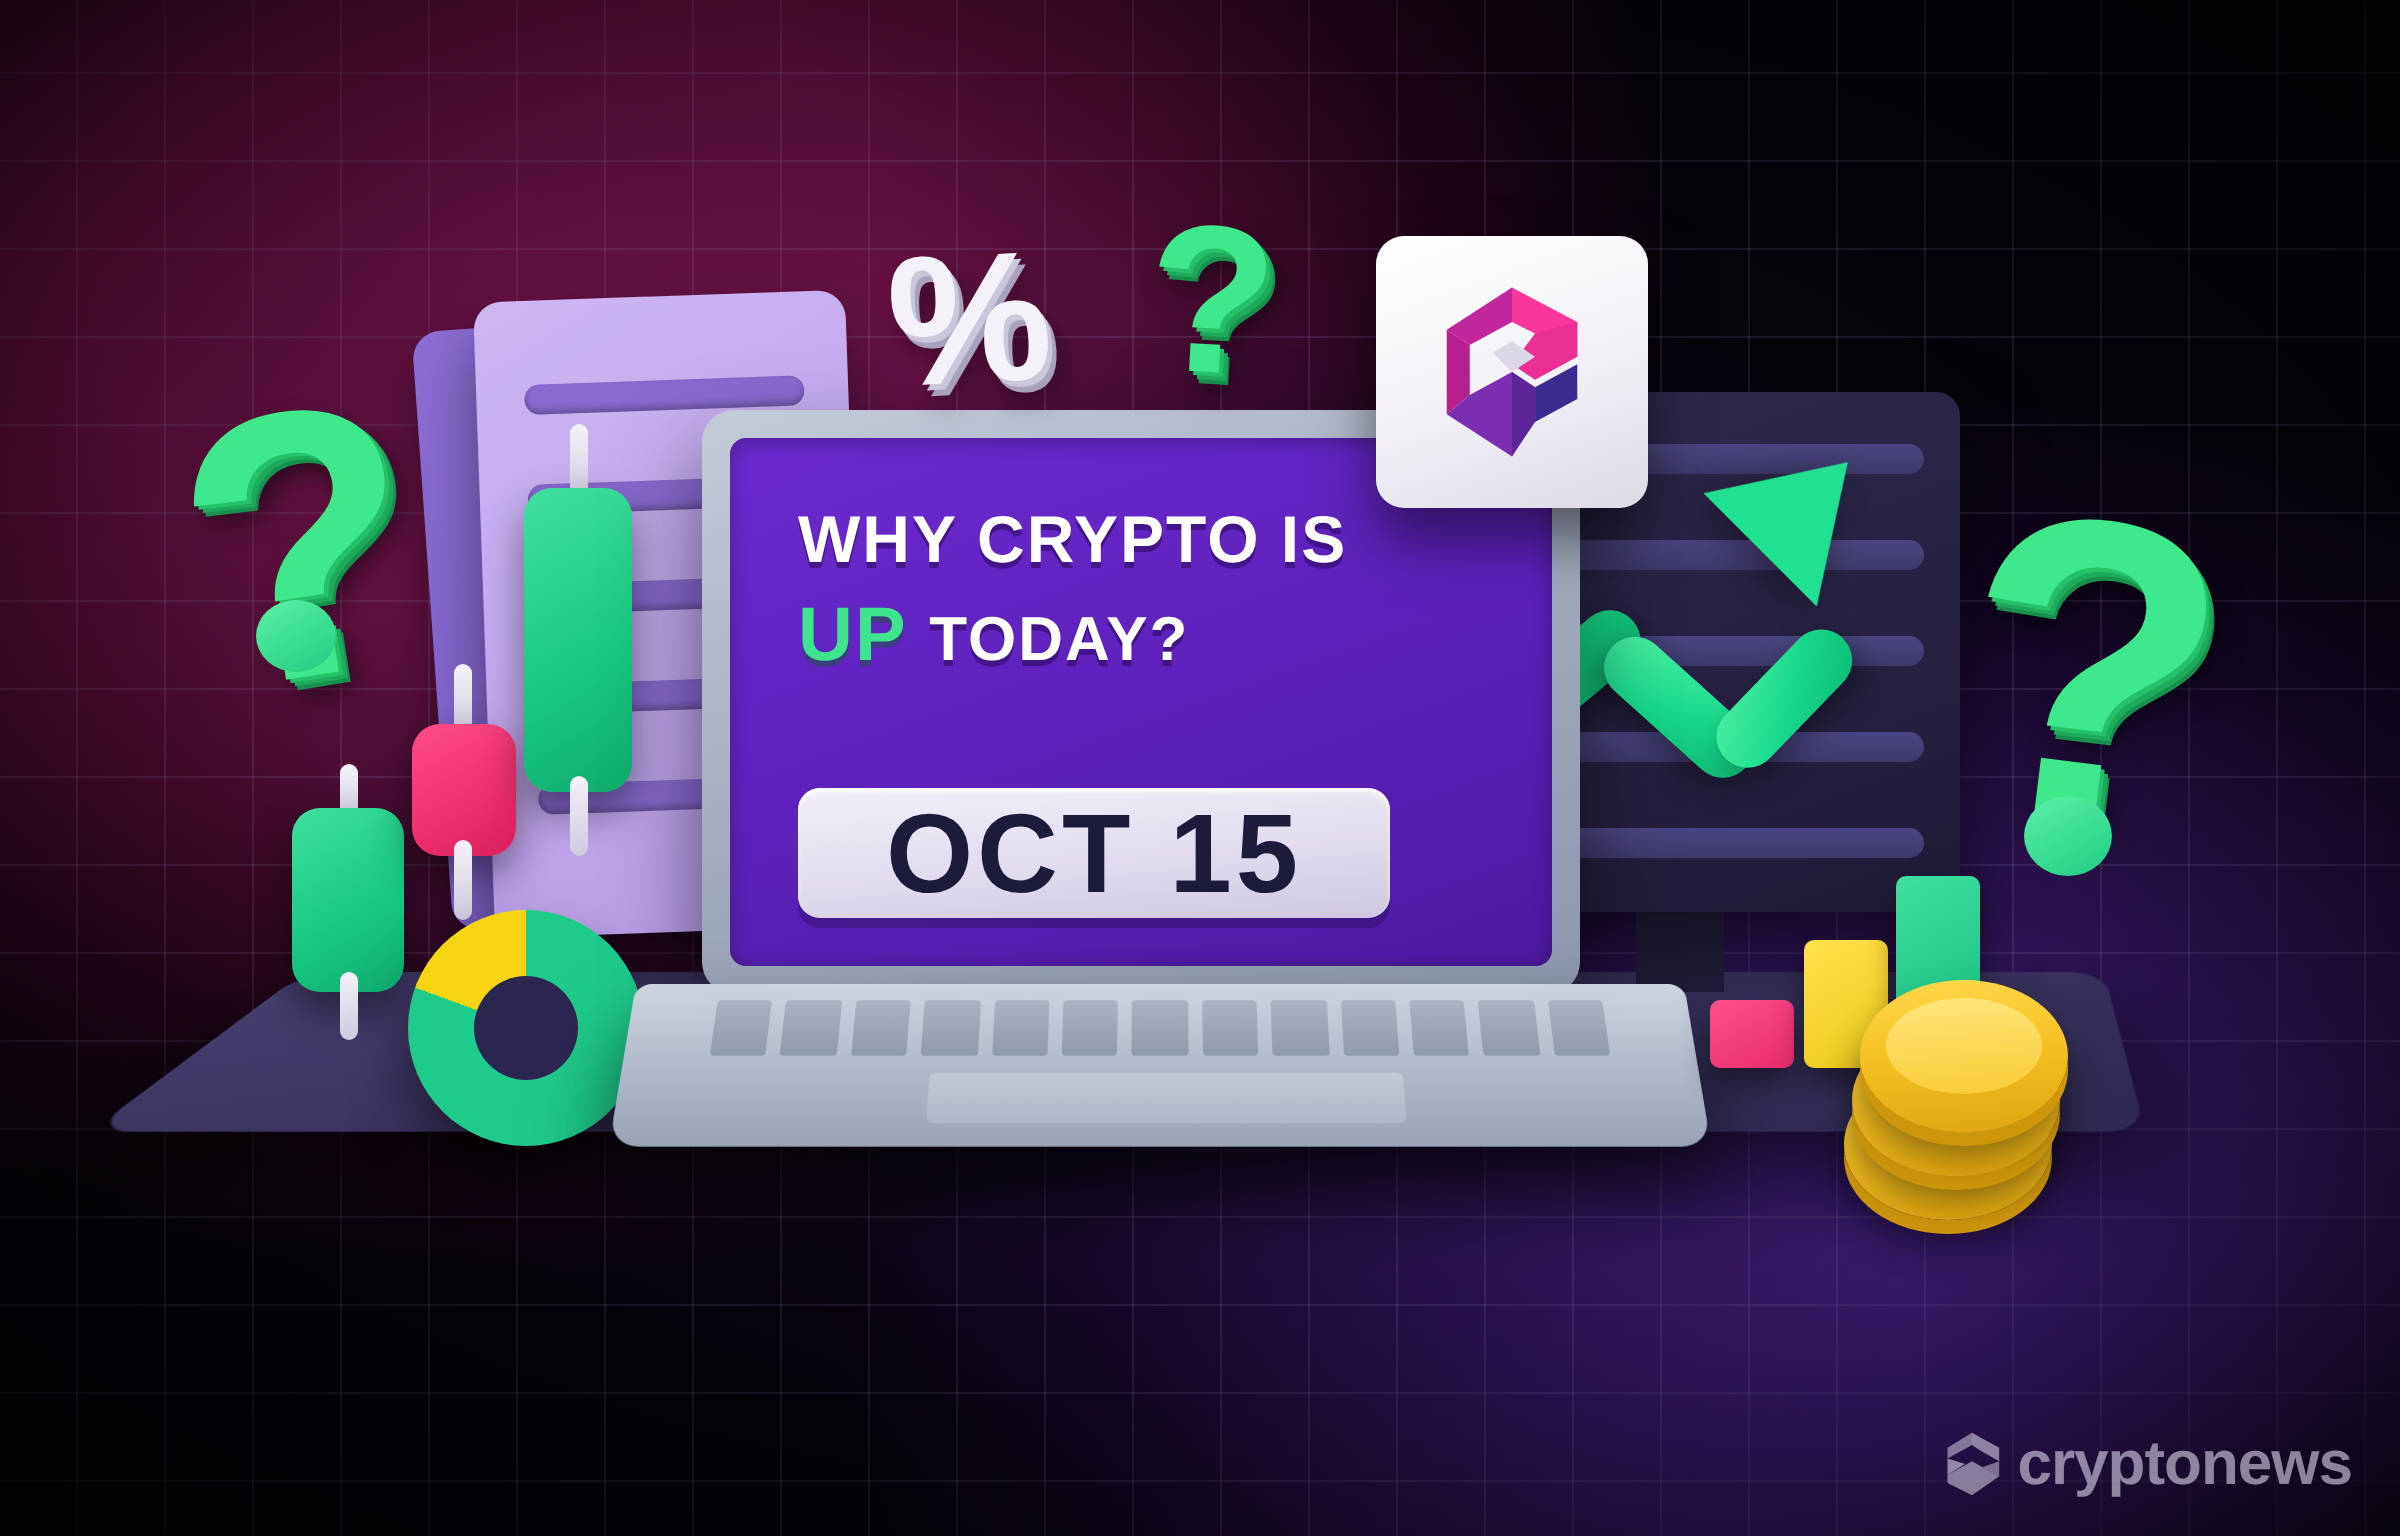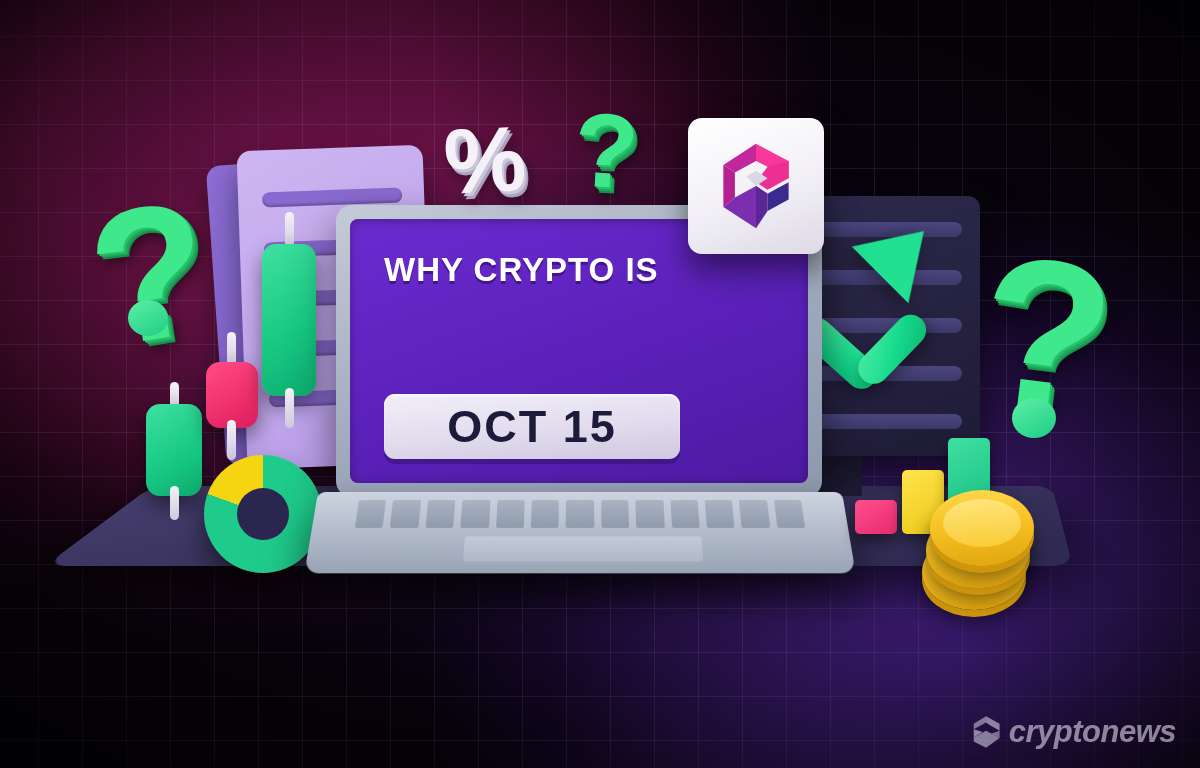--- a/index.html
+++ b/index.html
@@ -87,21 +87,21 @@
     background:#2b2650;
   }
   .donut-rim{
     position:absolute;left:204px;top:465px;width:118px;height:118px;border-radius:50%;
     background:conic-gradient(from 290deg, #c8ae0c 0deg 70deg, #12a36e 70deg 360deg);
     z-index:-1;
   }
 
   
   .laptop-lid{
-    position:absolute;left:336px;top:205px;width:486px;height:292px;
+    position:absolute;left:351px;top:205px;width:439px;height:292px;
     background:linear-gradient(160deg,#c4cbd8 0%,#9fa9bc 55%,#8d98ad 100%);
     border-radius:16px;
     box-shadow:0 22px 44px rgba(0,0,0,.55);
   }
   .laptop-screen{
     position:absolute;left:14px;top:14px;right:14px;bottom:14px;
     background:linear-gradient(160deg,#6b2bd0 0%,#5a20b8 55%,#4d1aa2 100%);
     border-radius:8px;
     box-shadow:inset 0 2px 10px rgba(0,0,0,.3);
     overflow:hidden;
@@ -122,21 +122,21 @@
   .up{color:#3ee58e;text-shadow:0 3px 0 rgba(20,90,55,.5);}
   .today{color:#fff;font-size:31px;text-shadow:0 3px 0 rgba(40,10,90,.55);}
   .date-badge{
     position:absolute;left:34px;top:175px;width:296px;height:65px;
     background:linear-gradient(175deg,#f2eff8 0%,#e2dcee 55%,#cfc8e0 100%);
     border-radius:11px;
     display:flex;align-items:center;justify-content:center;
     box-shadow:0 5px 0 rgba(45,15,95,.45), inset 0 2px 2px rgba(255,255,255,.8);
   }
   .date-badge span{
-    color:#1d1b3a;font-size:45px;font-weight:bold;letter-spacing:2px;
+    color:#1d1b3a;font-size:56px;font-weight:bold;letter-spacing:2px;
   }
 
   .laptop-base{
     position:absolute;left:318px;top:492px;width:524px;height:86px;
     background:linear-gradient(180deg,#cdd4df 0%,#b4bdcb 48%,#98a3b4 100%);
     border-radius:8px 8px 14px 14px;
     transform:perspective(760px) rotateX(26deg);
     transform-origin:50% 0%;
     box-shadow:0 22px 40px rgba(0,0,0,.55);
   }
@@ -216,21 +216,21 @@
     content:"";position:absolute;left:13px;top:9px;width:78px;height:48px;border-radius:50%;
     background:linear-gradient(175deg,#ffe680 0%,#f9cb33 100%);
   }
 
   
   .dot{position:absolute;border-radius:50%;
     background:linear-gradient(150deg,#5cf0a6 0%,#1fcd84 100%);}
 
   
   .wm{position:absolute;right:24px;bottom:18px;text-align:right;}
-  .wm-top{display:flex;align-items:center;justify-content:flex-end;gap:6px;opacity:.62;font-style:italic;}
+  .wm-top{display:flex;align-items:center;justify-content:flex-end;gap:6px;opacity:.62;}
   .wm-name{color:#d8d2e6;font-size:31px;font-weight:bold;letter-spacing:-.5px;}
   .wm-bot{display:flex;align-items:center;justify-content:flex-end;gap:9px;margin-top:4px;}
   .wm-handle{color:#ffffff;font-size:24px;letter-spacing:.2px;}
 </style>
 </head>
 <body>
 
 <div id="stage">
 
   <div class="bg-base"></div>
@@ -279,20 +279,24 @@
 
     <div class="arrow-seg" style="left:737px;top:362px;width:104px;height:31px;transform:rotate(-40deg);transform-origin:0 50%;"></div>
     <div class="arrow-seg" style="left:806px;top:308px;width:90px;height:31px;transform:rotate(42deg);transform-origin:0 50%;"></div>
     <div class="arrow-seg" style="left:863px;top:364px;width:84px;height:31px;transform:rotate(-46deg);transform-origin:0 50%;"></div>
     <div class="arrow-head"></div>
 
     <div class="laptop-lid">
       <div class="laptop-screen">
         <div class="screen-text">
           <div class="line1">WHY CRYPTO IS</div>
+          <div class="line2">
+            <span class="up">UP</span>
+            <span class="today">TODAY?</span>
+          </div>
         </div>
         <div class="date-badge">
           <span>OCT 15</span>
         </div>
       </div>
     </div>
 
     <div class="laptop-base">
       <div class="keys">
         <div class="key"></div>

